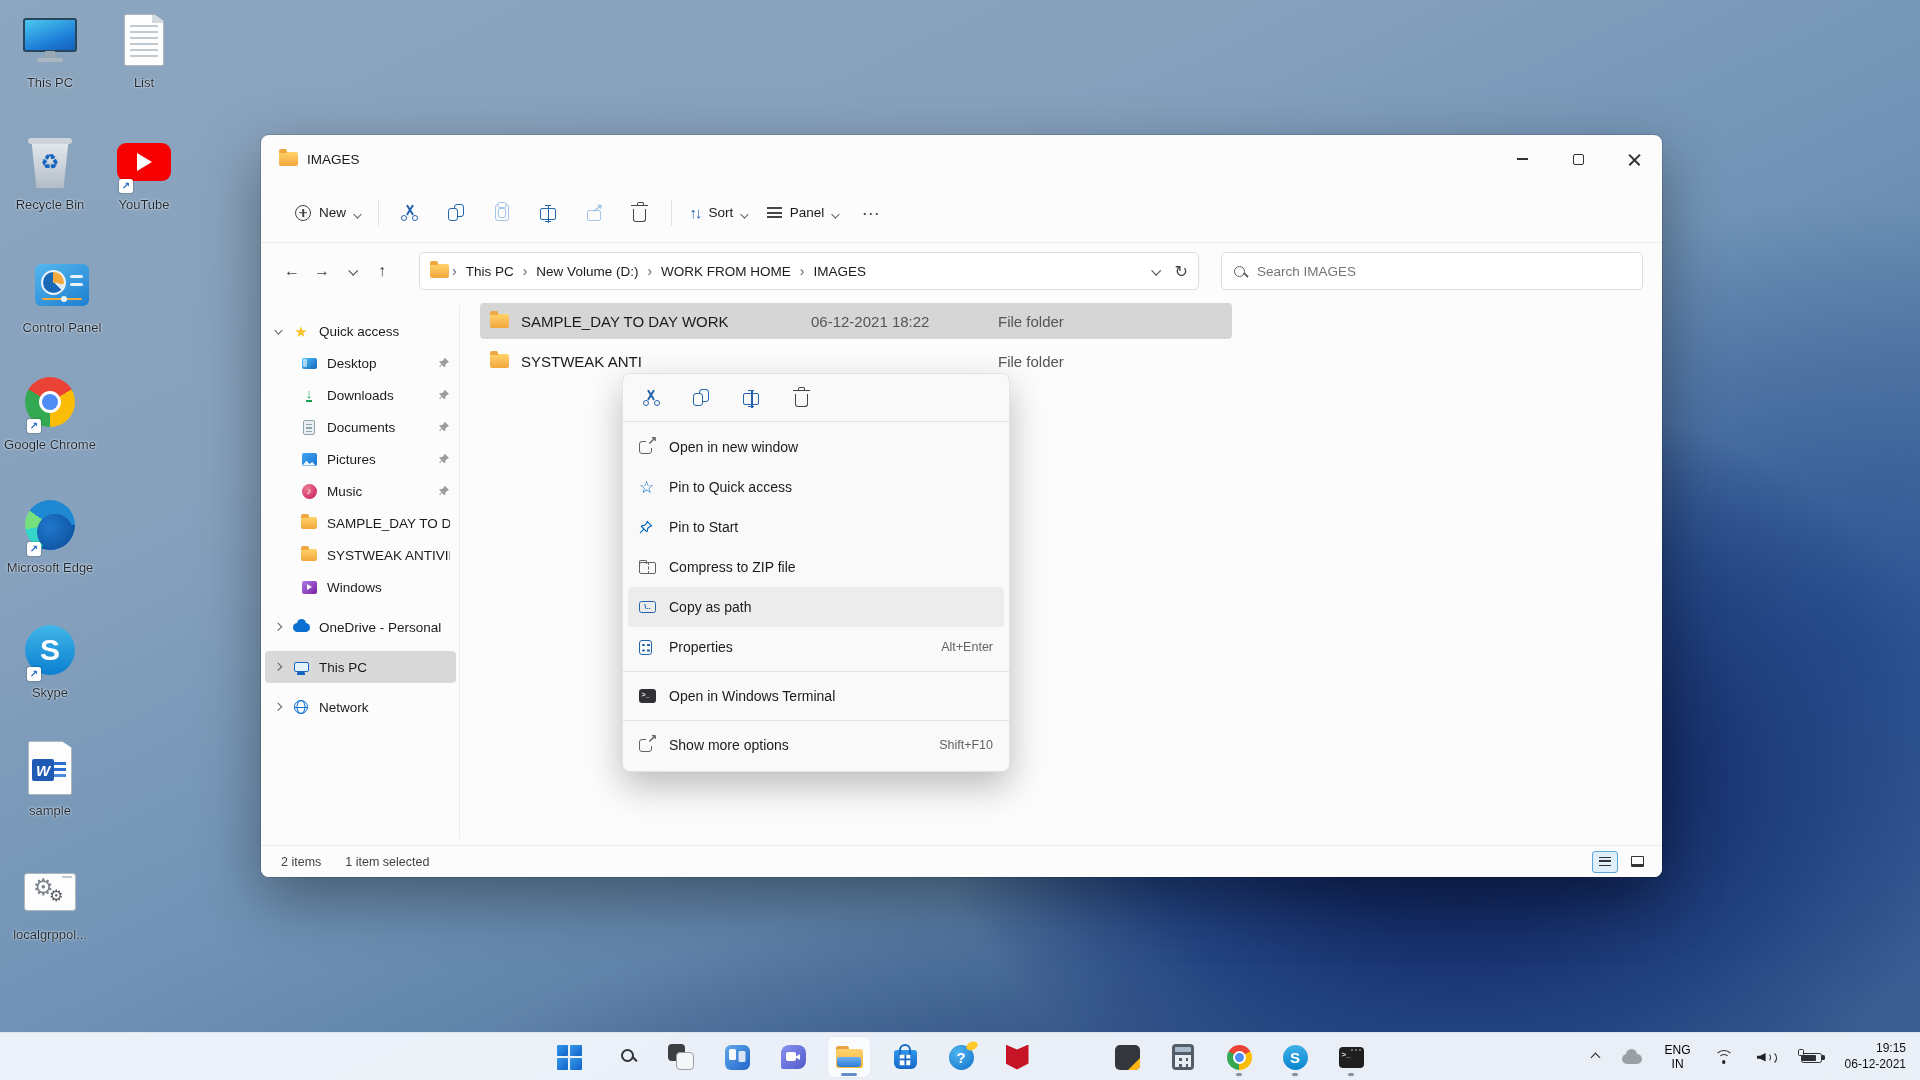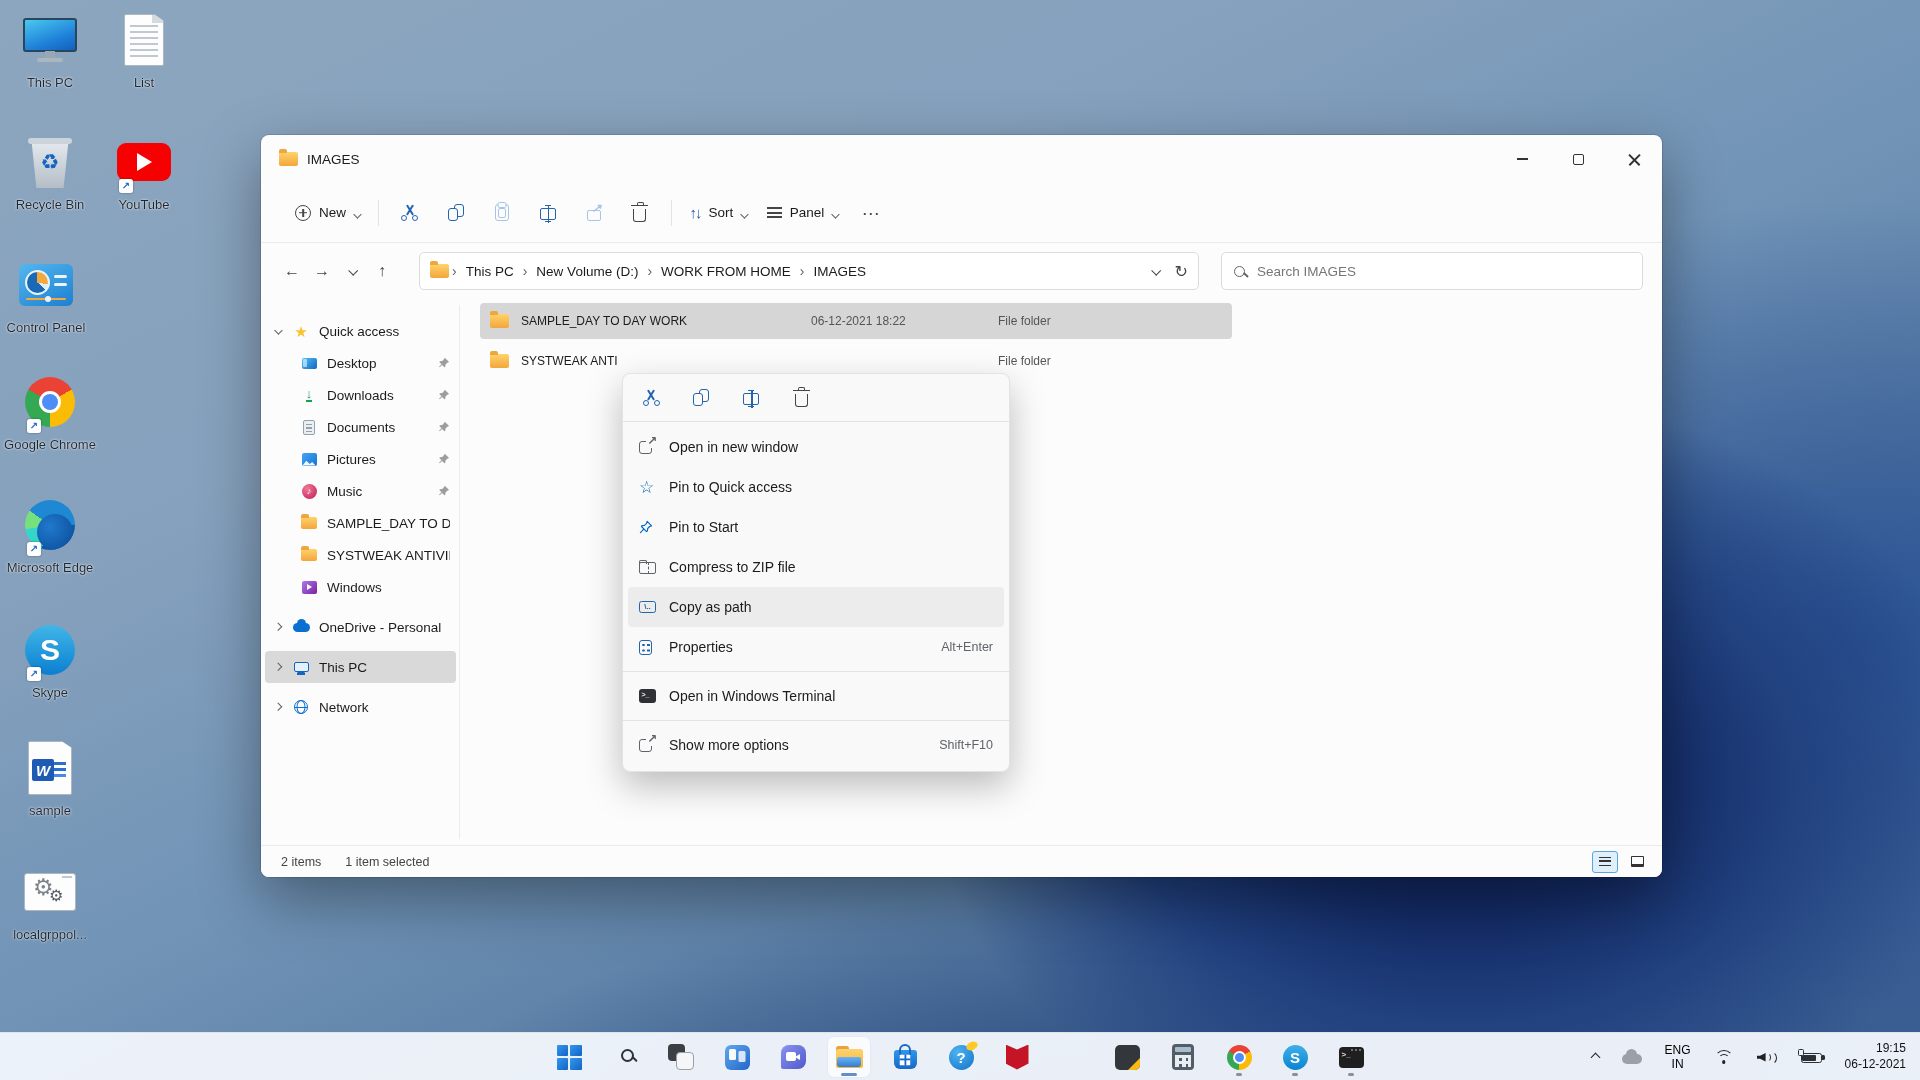--- a/index.html
+++ b/index.html
@@ -182,21 +182,21 @@
   .pin-svg { display:block; }
 
   .filepane { flex:1; padding:0 0 0 20px; position:relative; }
   .colheaders { display:flex; height:38px; align-items:center; font-size:13px; color:#444; position:relative; }
   .colh { display:flex; align-items:center; height:24px; border-right:1px solid #ececec; }
   .colh.c-name { width:316px; padding-left:20px; position:relative; }
   .colh.c-date { width:184px; padding-left:15px; }
   .colh.c-type { width:147px; padding-left:18px; }
   .colh.c-size { width:104px; padding-left:18px; }
   .sort-caret { position:absolute; top:-12px; left:88px; width:6px; height:6px; border-left:1.3px solid #666; border-top:1.3px solid #666; transform:rotate(45deg); }
-  .frow { display:flex; align-items:center; height:36px; width:752px; border-radius:4px; font-size:12px; color:#1b1b1b; margin-top:4px; }
+  .frow { display:flex; align-items:center; height:36px; width:752px; border-radius:4px; font-size:15px; color:#1b1b1b; margin-top:4px; }
   .frow.selected { background:#d6d6d6; }
   .fcell { display:flex; align-items:center; }
   .fc-name { width:316px; padding-left:10px; gap:12px; }
   .fc-date { width:184px; padding-left:15px; color:#555; }
   .fc-type { width:147px; padding-left:18px; color:#555; }
   .fc-size { width:104px; padding-left:18px; color:#555; }
 
   .statusbar { position:absolute; left:0; right:0; bottom:0; height:32px; border-top:1px solid #ebebeb; background:#fcfcfd;
       display:flex; align-items:center; padding:0 12px 0 20px; font-size:12.5px; color:#444; gap:24px; }
   .view-toggles { margin-left:auto; display:flex; gap:6px; }
@@ -338,21 +338,21 @@
   </div>
   <div class="dicon" style="left:98px;top:132px">
     <span class="dicon-art">
         <span class="art-yt">
           <i class="tri"></i>
         </span>
       <span class="sb">↗</span>
       </span>
     <span class="dicon-label">YouTube</span>
   </div>
-  <div class="dicon" style="left:0px;top:255px">
+  <div class="dicon" style="left:16px;top:255px">
     <span class="dicon-art">
         <span class="art-cp">
           <i class="pie"></i>
           <i class="sl"></i>
           <i class="bar"></i>
           <i class="knob"></i>
         </span>
       </span>
     <span class="dicon-label">Control Panel</span>
   </div>

